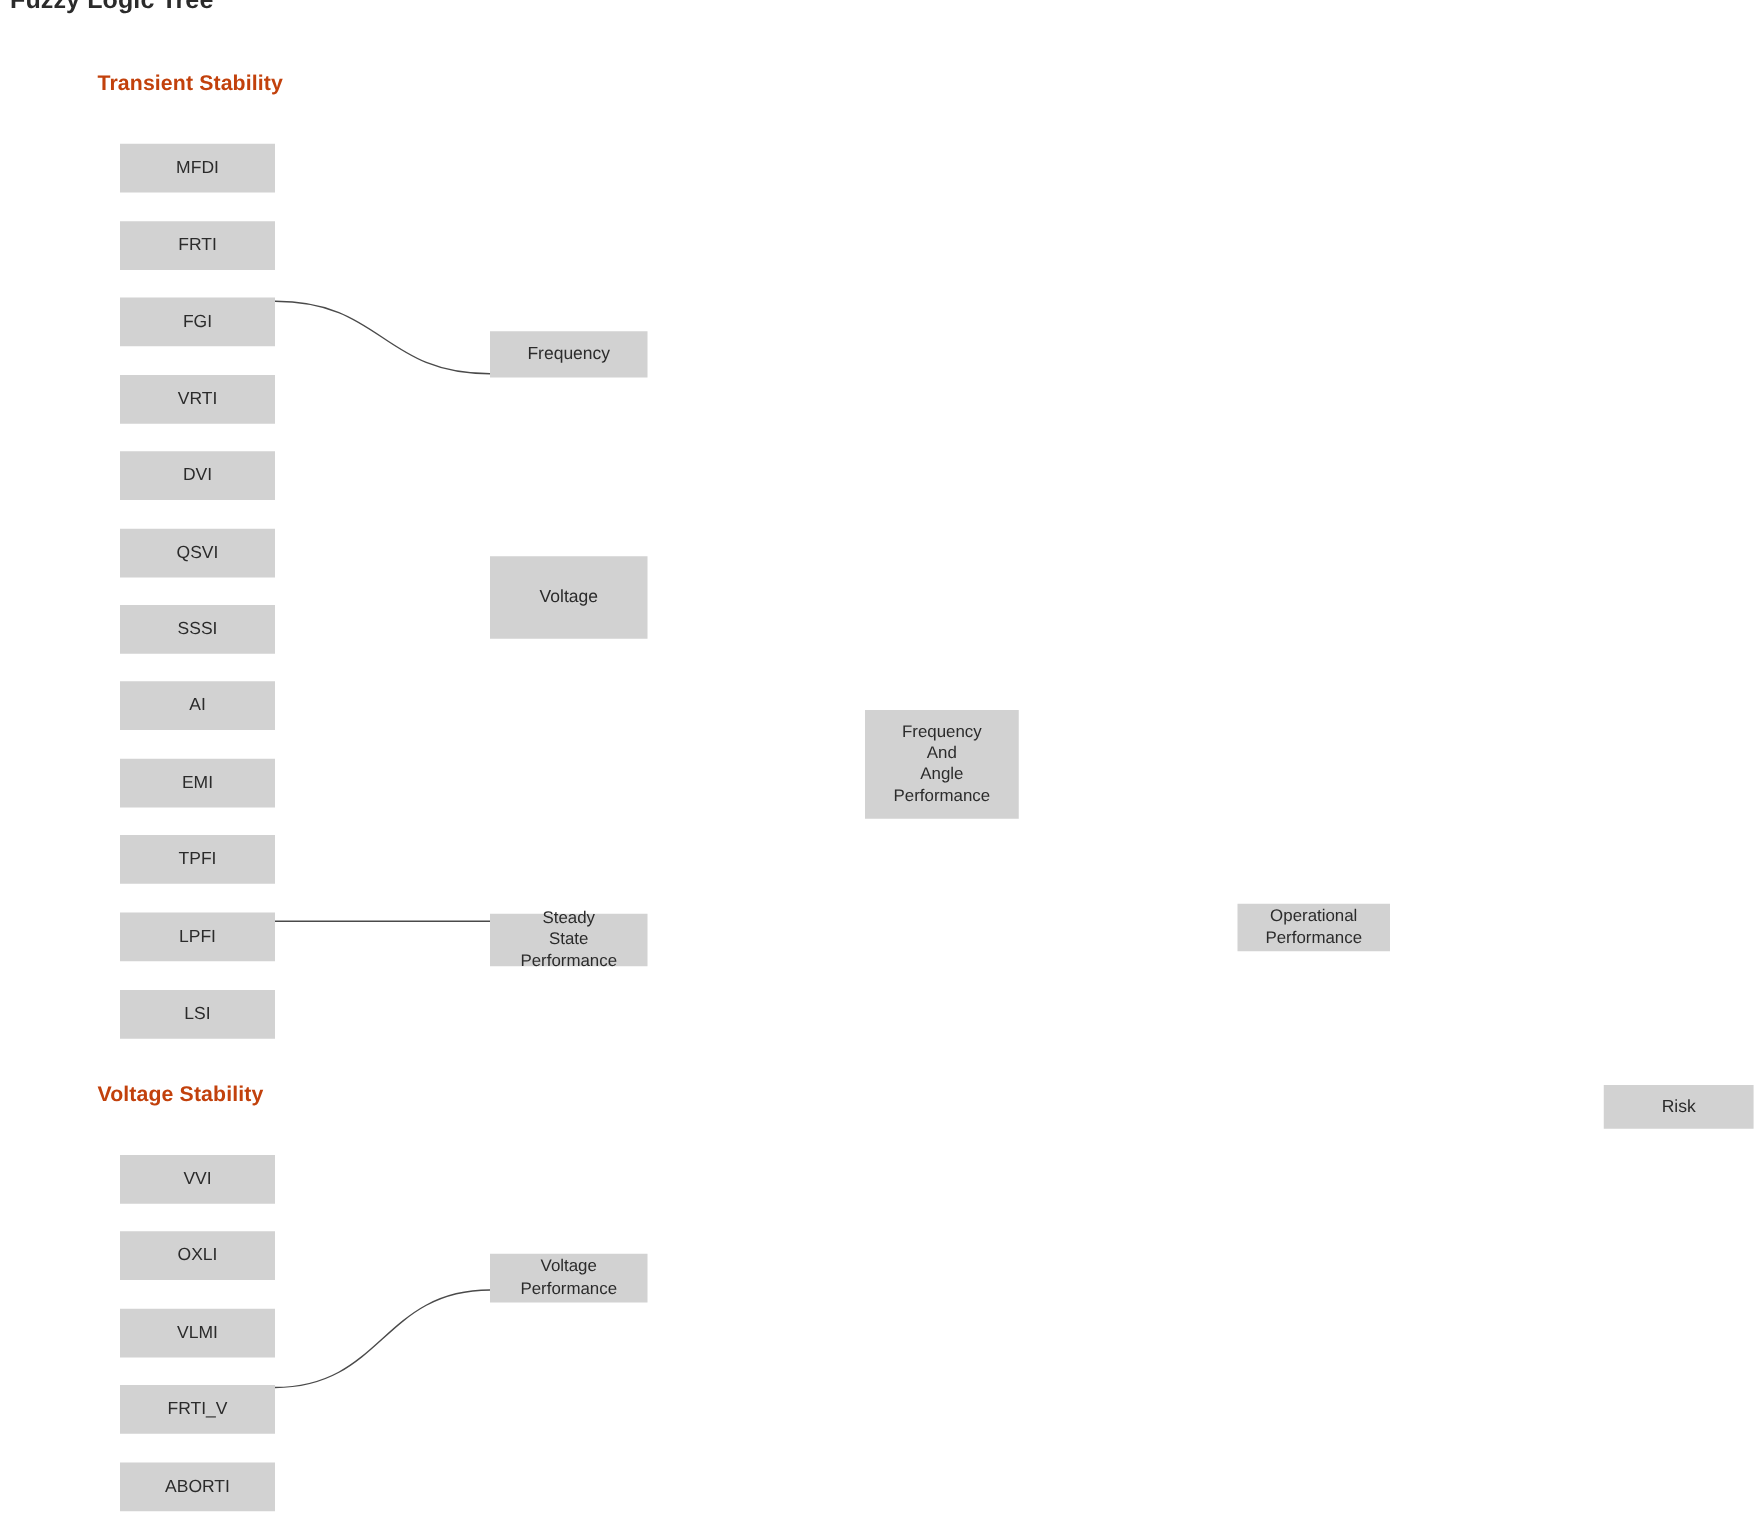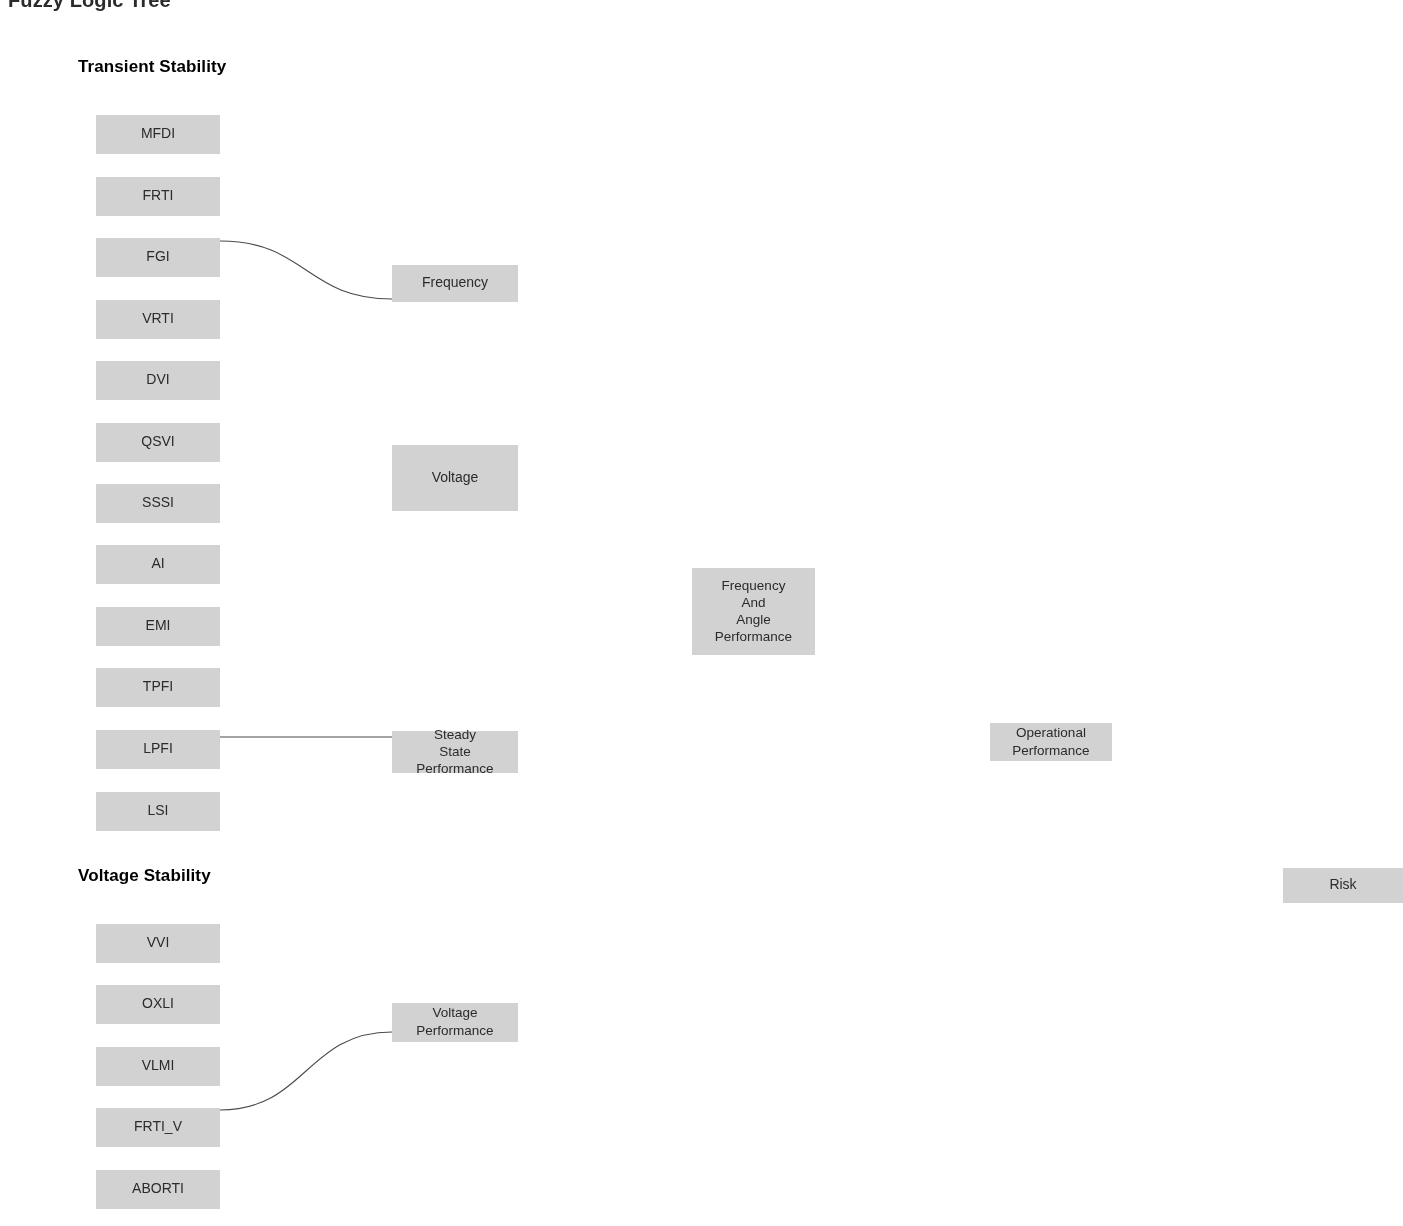--- a/index.html
+++ b/index.html
@@ -26,21 +26,21 @@
     font-size: 20px;
     font-weight: bold;
     color: #2b2b2b;
     letter-spacing: 0.1px;
     white-space: nowrap;
   }
   .group-title {
     position: absolute;
     font-size: 17px;
     font-weight: bold;
-    color: #000000;
+    color: #c2410c;
     letter-spacing: 0.1px;
     white-space: nowrap;
   }
   svg.sankey {
     position: absolute;
     left: 0;
     top: 0;
     width: 1403px;
     height: 1226px;
   }

